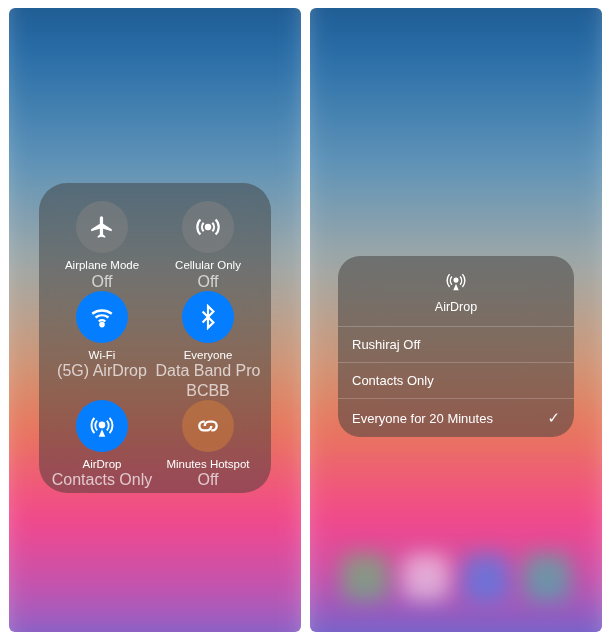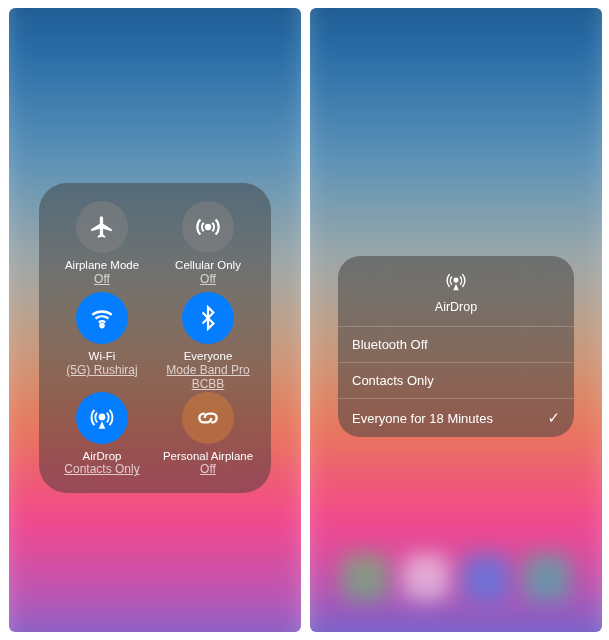--- a/index.html
+++ b/index.html
@@ -61,21 +61,21 @@
   .circle {
     width: 52px; height: 52px; border-radius: 50%;
     margin: 0 auto 6px;
     display:flex;align-items:center;justify-content:center;
     color:#fff;
   }
   .c-gray { background: rgba(130,130,130,0.55); }
   .c-blue { background: #057dff; }
   .c-orange { background: rgba(200,120,60,0.6); }
   .t-label { color:#fff; font-size:11.5px; line-height:1.1; }
-  .t-sub { color:rgba(255,255,255,0.7); font-size:12px; line-height:1.2;text-decoration:underline; }
+  .t-sub { color:rgba(255,255,255,0.7); font-size:16px; line-height:1.2; }
 
   
   .menu {
     position:absolute;
     left: 28px; top: 248px;
     width: 236px;
     background: rgba(60,60,60,0.5);
     border-radius: 22px;
     backdrop-filter: blur(20px);
     color:#fff;
@@ -132,52 +132,52 @@
     </div>
 
     <div class="tile">
       <div class="circle c-blue">
         <svg viewBox="0 0 24 24" fill="none" stroke="currentColor" stroke-width="2.2">
             <path d="M3 9a15 15 0 0118 0M6 12.5a10 10 0 0112 0M9 16a5 5 0 016 0"></path>
             <circle cx="12" cy="19" r="1.5" fill="currentColor"></circle>
           </svg>
       </div>
       <div class="t-label">Wi-Fi</div>
-      <div class="t-sub">(5G) Rushiraj</div>
+      <div class="t-sub">(5G) AirDrop</div>
     </div>
 
     <div class="tile">
       <div class="circle c-blue">
         <svg viewBox="0 0 24 24" fill="none" stroke="currentColor" stroke-width="2">
             <path d="M7 7l10 10-5 5V2l5 5L7 17"></path>
           </svg>
       </div>
       <div class="t-label">Everyone</div>
-      <div class="t-sub">Mode Band Pro BCBB</div>
+      <div class="t-sub">Data Band Pro BCBB</div>
     </div>
 
     <div class="tile">
       <div class="circle c-blue">
         <svg viewBox="0 0 24 24" fill="none" stroke="currentColor" stroke-width="1.8">
             <circle cx="12" cy="11" r="2.2" fill="currentColor"></circle>
             <path d="M7.5 7a7 7 0 000 9M16.5 7a7 7 0 010 9M5 4.5a10.5 10.5 0 000 14M19 4.5a10.5 10.5 0 010 14"></path>
             <path d="M9 22l3-7 3 7z" fill="currentColor" stroke="none"></path>
           </svg>
       </div>
       <div class="t-label">AirDrop</div>
       <div class="t-sub">Contacts Only</div>
     </div>
 
     <div class="tile">
       <div class="circle c-orange">
         <svg viewBox="0 0 24 24" fill="none" stroke="currentColor" stroke-width="2.2">
             <path d="M9 12a4 4 0 014-4h3a4 4 0 010 8h-1M15 12a4 4 0 01-4 4H8a4 4 0 010-8h1"></path>
           </svg>
       </div>
-      <div class="t-label">Personal Airplane</div>
+      <div class="t-label">Minutes Hotspot</div>
       <div class="t-sub">Off</div>
     </div>
   </div>
 
   <svg class="arrow" style="left:95px;top:430px" width="90" height="130">
     <defs>
         <marker id="ah1" markerWidth="8" markerHeight="8" refX="2" refY="4" orient="auto">
           <polygon points="0,0 8,4 0,8" fill="#d90e0e"></polygon>
         </marker>
       </defs>
@@ -199,27 +199,27 @@
       <span class="icon">
         <svg viewBox="0 0 24 24" fill="none" stroke="currentColor" stroke-width="1.6" style="color:#fff">
             <circle cx="12" cy="11" r="2" fill="currentColor"></circle>
             <path d="M7.5 7a7 7 0 000 9M16.5 7a7 7 0 010 9M5 4.5a10.5 10.5 0 000 14M19 4.5a10.5 10.5 0 010 14"></path>
             <path d="M9 22l3-7 3 7z" fill="currentColor" stroke="none"></path>
           </svg>
       </span>
       <div class="menu-title">AirDrop</div>
     </div>
     <div class="menu-row">
-      <span>Bluetooth Off</span>
+      <span>Rushiraj Off</span>
     </div>
     <div class="menu-row">
       <span>Contacts Only</span>
     </div>
     <div class="menu-row">
-      <span>Everyone for 18 Minutes</span>
+      <span>Everyone for 20 Minutes</span>
       <span class="check">✓</span>
     </div>
   </div>
 
   <svg class="arrow" style="left:142px;top:398px" width="100" height="120">
     <defs>
         <marker id="ah2" markerWidth="8" markerHeight="8" refX="2" refY="4" orient="auto">
           <polygon points="0,0 8,4 0,8" fill="#d90e0e"></polygon>
         </marker>
       </defs>

